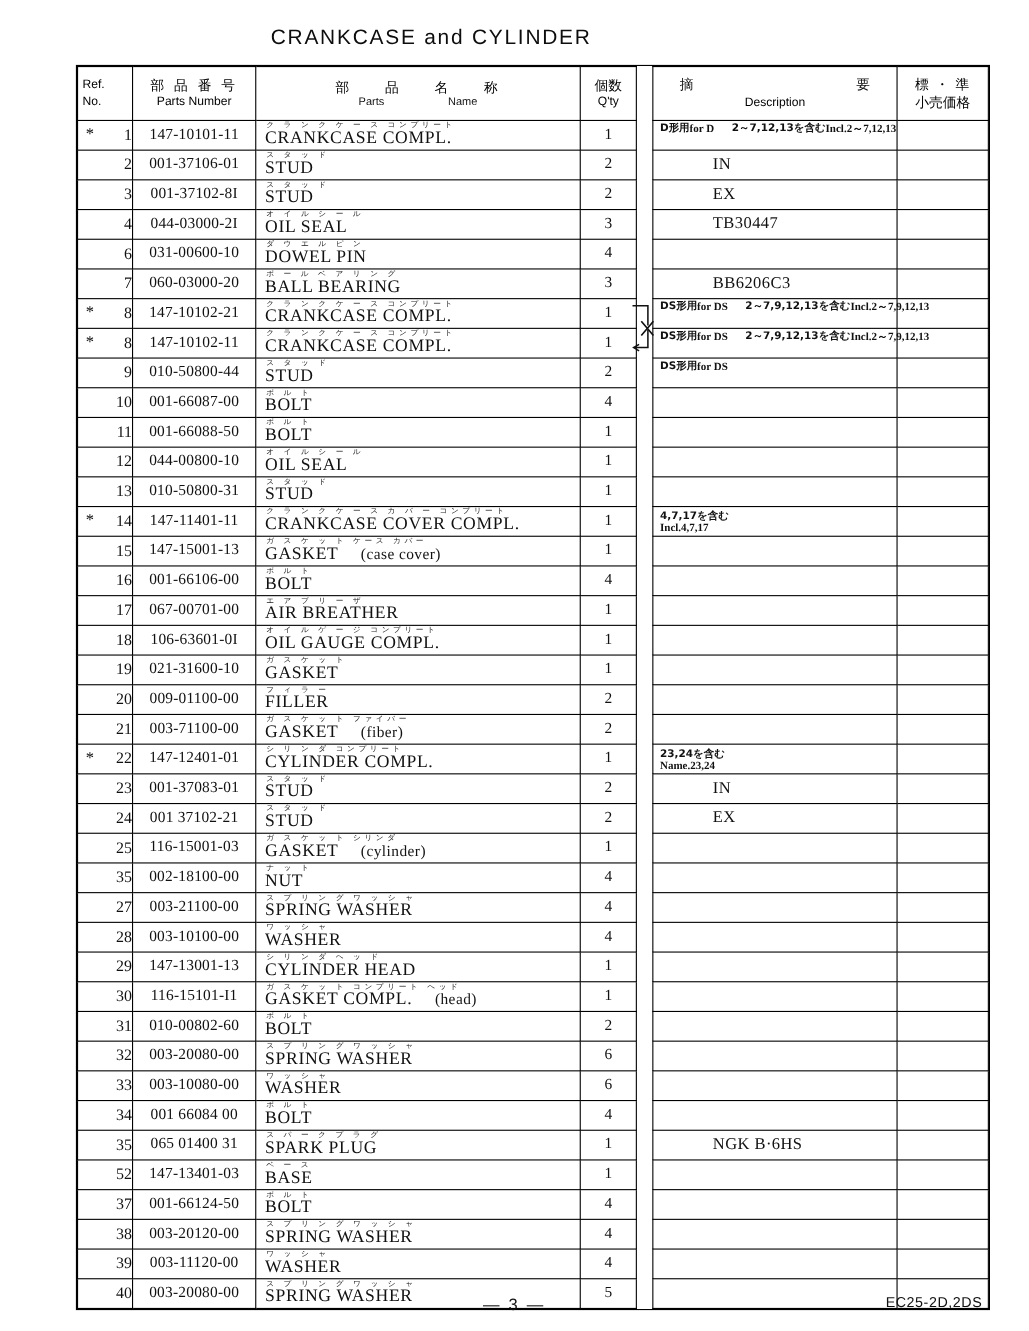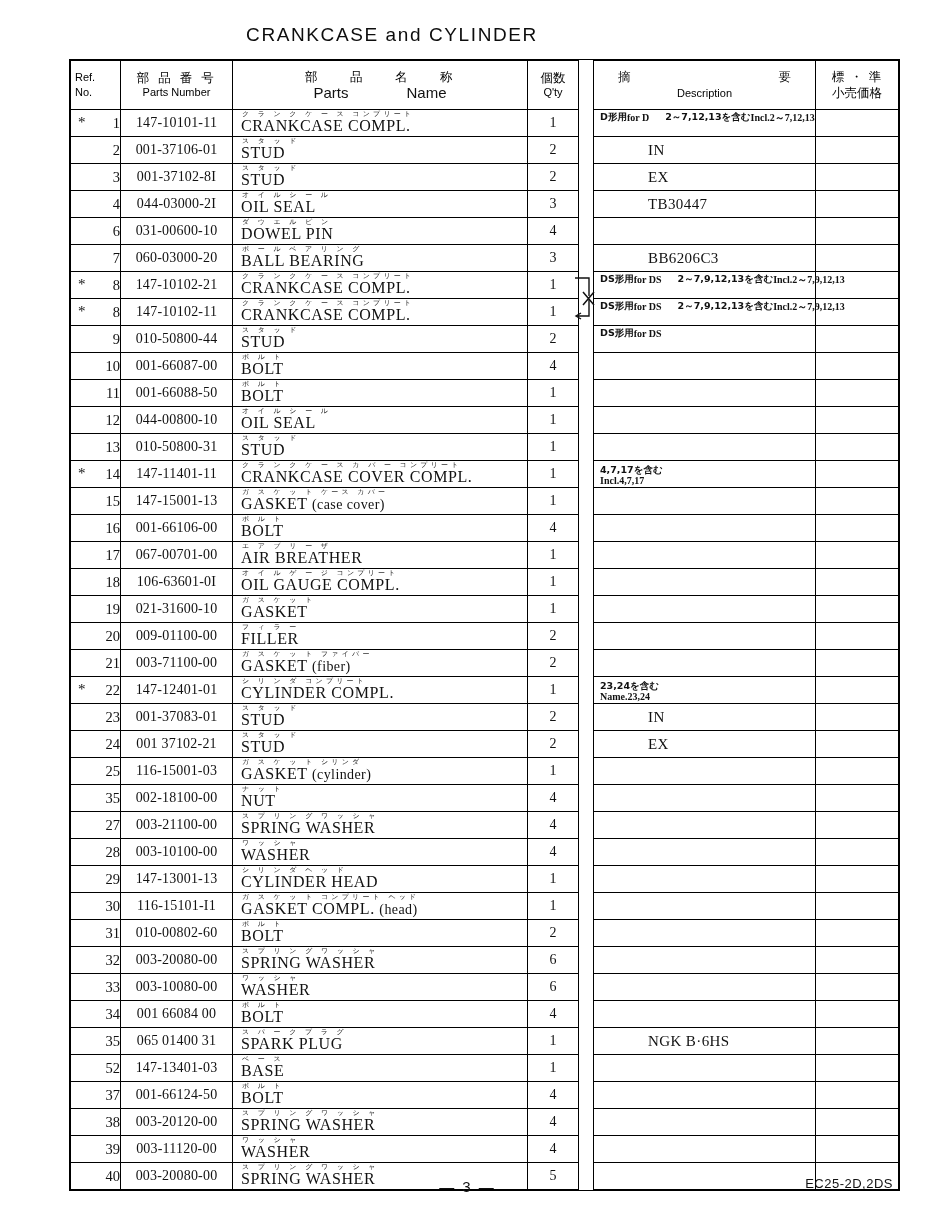--- a/index.html
+++ b/index.html
@@ -81,21 +81,21 @@
     color: #000;
   }
   .hdr-stack { padding: 4px 2px 3px 2px; }
 
   
   .hdr-name-sub {
     display: flex;
     justify-content: center;
     gap: 58px;
     font-family: "Liberation Sans", "DejaVu Sans", sans-serif;
-    font-size: 15px;
+    font-size: 10px;
   }
   .hdr-desc-jp {
     display: flex;
     justify-content: space-between;
     padding: 0 24px;
     font-family: "DejaVu Sans", sans-serif;
     font-size: 12.5px;
   }
 
   
@@ -146,20 +146,21 @@
     bottom: 1px;
     font-size: 16px;
     letter-spacing: 0.6px;
     line-height: 1.05;
     white-space: nowrap;
     font-family: "Liberation Serif", serif;
   }
   .ename .sm {
     font-size: 14px;
     letter-spacing: 0.4px;
+    margin-left: 16px;
   }
   .cell-qty {
     text-align: center;
     font-size: 14px;
     font-family: "Liberation Serif", serif;
   }
   .cell-desc {
     padding: 0 0 0 7px;
     font-size: 14px;
     position: relative;

